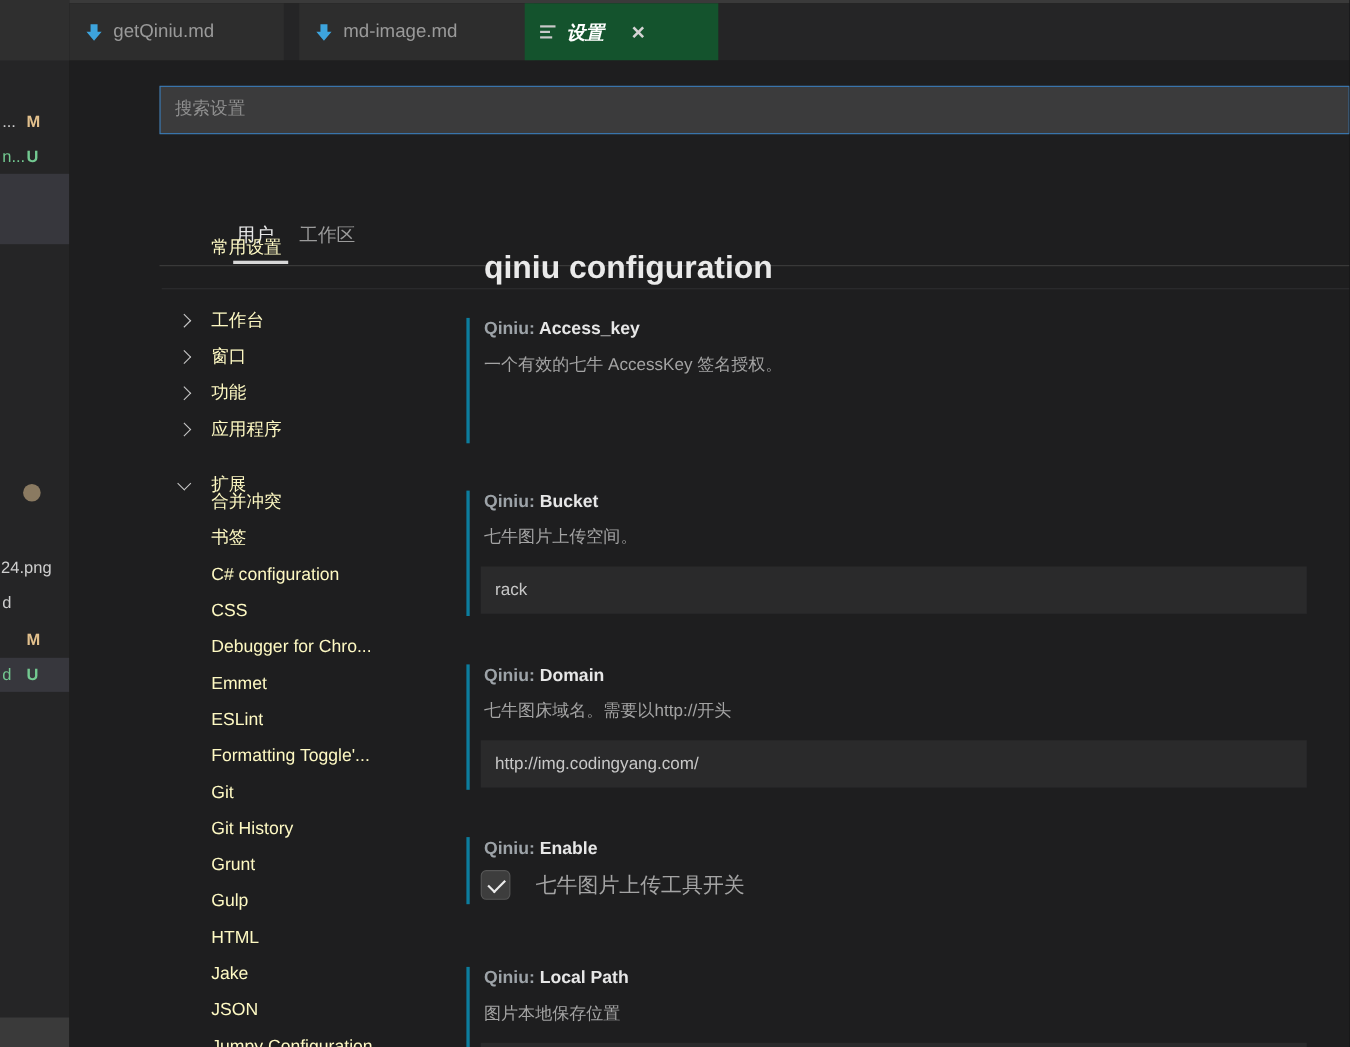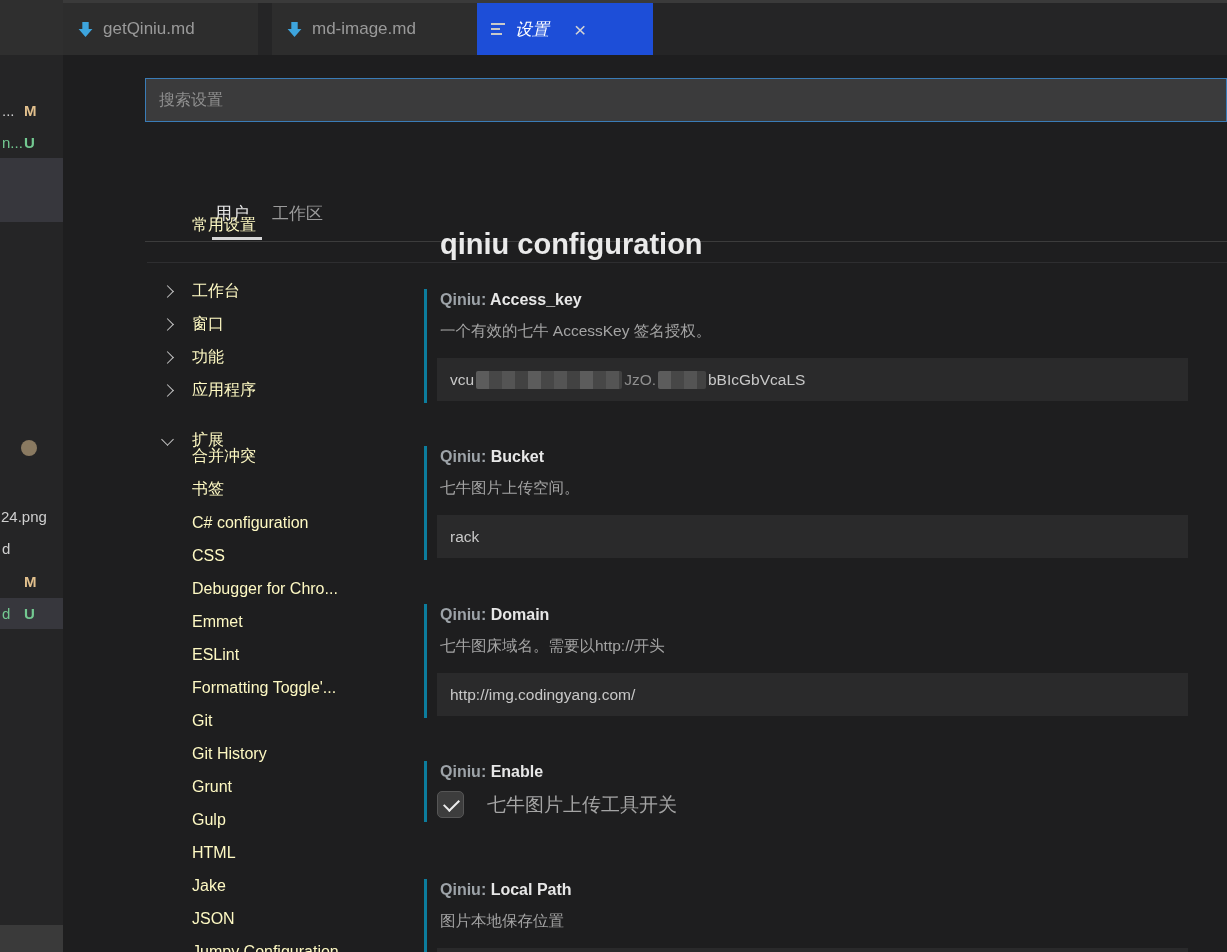--- a/index.html
+++ b/index.html
@@ -13,21 +13,21 @@
   .rail-row{position:absolute;left:0;width:63px;height:31px;font-size:15px;line-height:31px;color:#cfcfcf;}
   .rail-name{position:absolute;left:2px;}
   .rail-badge{position:absolute;left:24px;font-weight:bold;}
   .c-mod{color:#e2c08d;} .c-untr{color:#73c991;}
 
   
   #topline{left:63px;top:0;width:1164px;height:3px;background:#3a3a3a;}
   #tabbar{left:63px;top:3px;width:1164px;height:52px;background:#252526;}
   .tab{position:absolute;top:0;height:52px;display:flex;align-items:center;gap:9px;
        padding:0 14px;box-sizing:border-box;font-size:17px;color:#9a9a9a;background:#2d2d2d;cursor:pointer;}
-  .tab.active{background:#1d4ed8;color:#fff;}
+  .tab.active{background:#14532d;color:#fff;font-weight:bold;}
   .tab.active .tab-label{font-style:italic;}
   .mdicon{width:17px;height:17px;flex:0 0 auto;}
   .listicon{width:15px;height:13px;display:flex;flex-direction:column;justify-content:space-between;flex:0 0 auto;}
   .listicon i{display:block;height:2.4px;background:#c9c9c9;}
   .listicon i:nth-child(1){width:14px;} .listicon i:nth-child(2){width:9px;} .listicon i:nth-child(3){width:11px;}
   .tab-close{margin-left:16px;font-size:21px;line-height:21px;color:#d4d4d4;cursor:pointer;}
 
   
   #editor{left:63px;top:55px;width:1164px;height:897px;background:#1e1e1f;overflow:hidden;}
   #searchbox{position:absolute;left:82px;top:23px;width:1082px;height:44px;box-sizing:border-box;
@@ -215,27 +215,20 @@
 
     <div id="page-title">qiniu configuration</div>
 
     <div class="section" style="top:234px;">
       <div class="modbar"></div>
       <div class="slabel">
         <span class="cat">Qiniu:</span>
         <span class="nm">Access_key</span>
       </div>
       <div class="sdesc">一个有效的七牛 AccessKey 签名授权。</div>
-      <div class="sinput">
-        <span>vcu</span>
-          <span class="mosaic m1"></span>
-          <span class="faint">JzO.</span>
-          <span class="mosaic m2"></span>
-          <span>bBIcGbVcaLS</span>
-      </div>
     </div>
 
     <div class="section" style="top:391px;">
       <div class="modbar"></div>
       <div class="slabel">
         <span class="cat">Qiniu:</span>
         <span class="nm">Bucket</span>
       </div>
       <div class="sdesc">七牛图片上传空间。</div>
       <input class="sinput" type="text" value="rack" style="">

